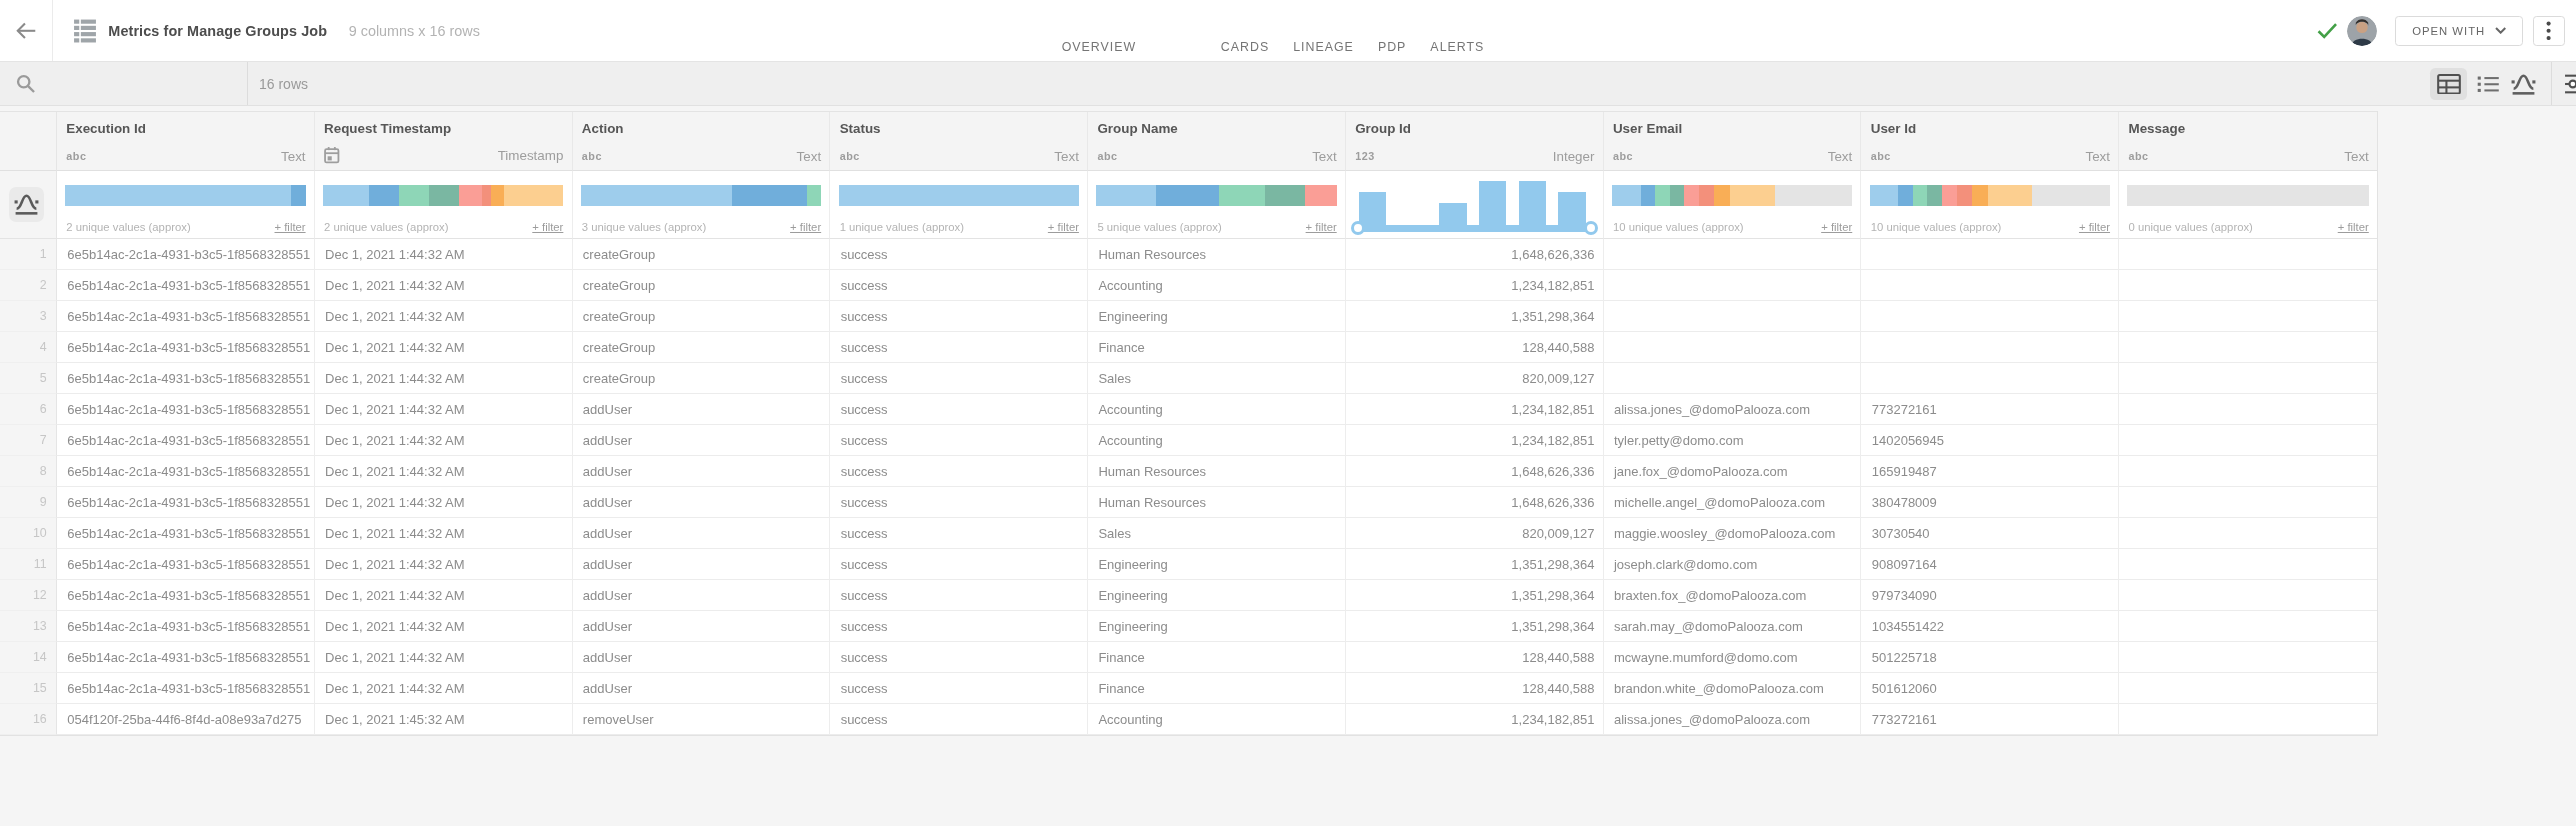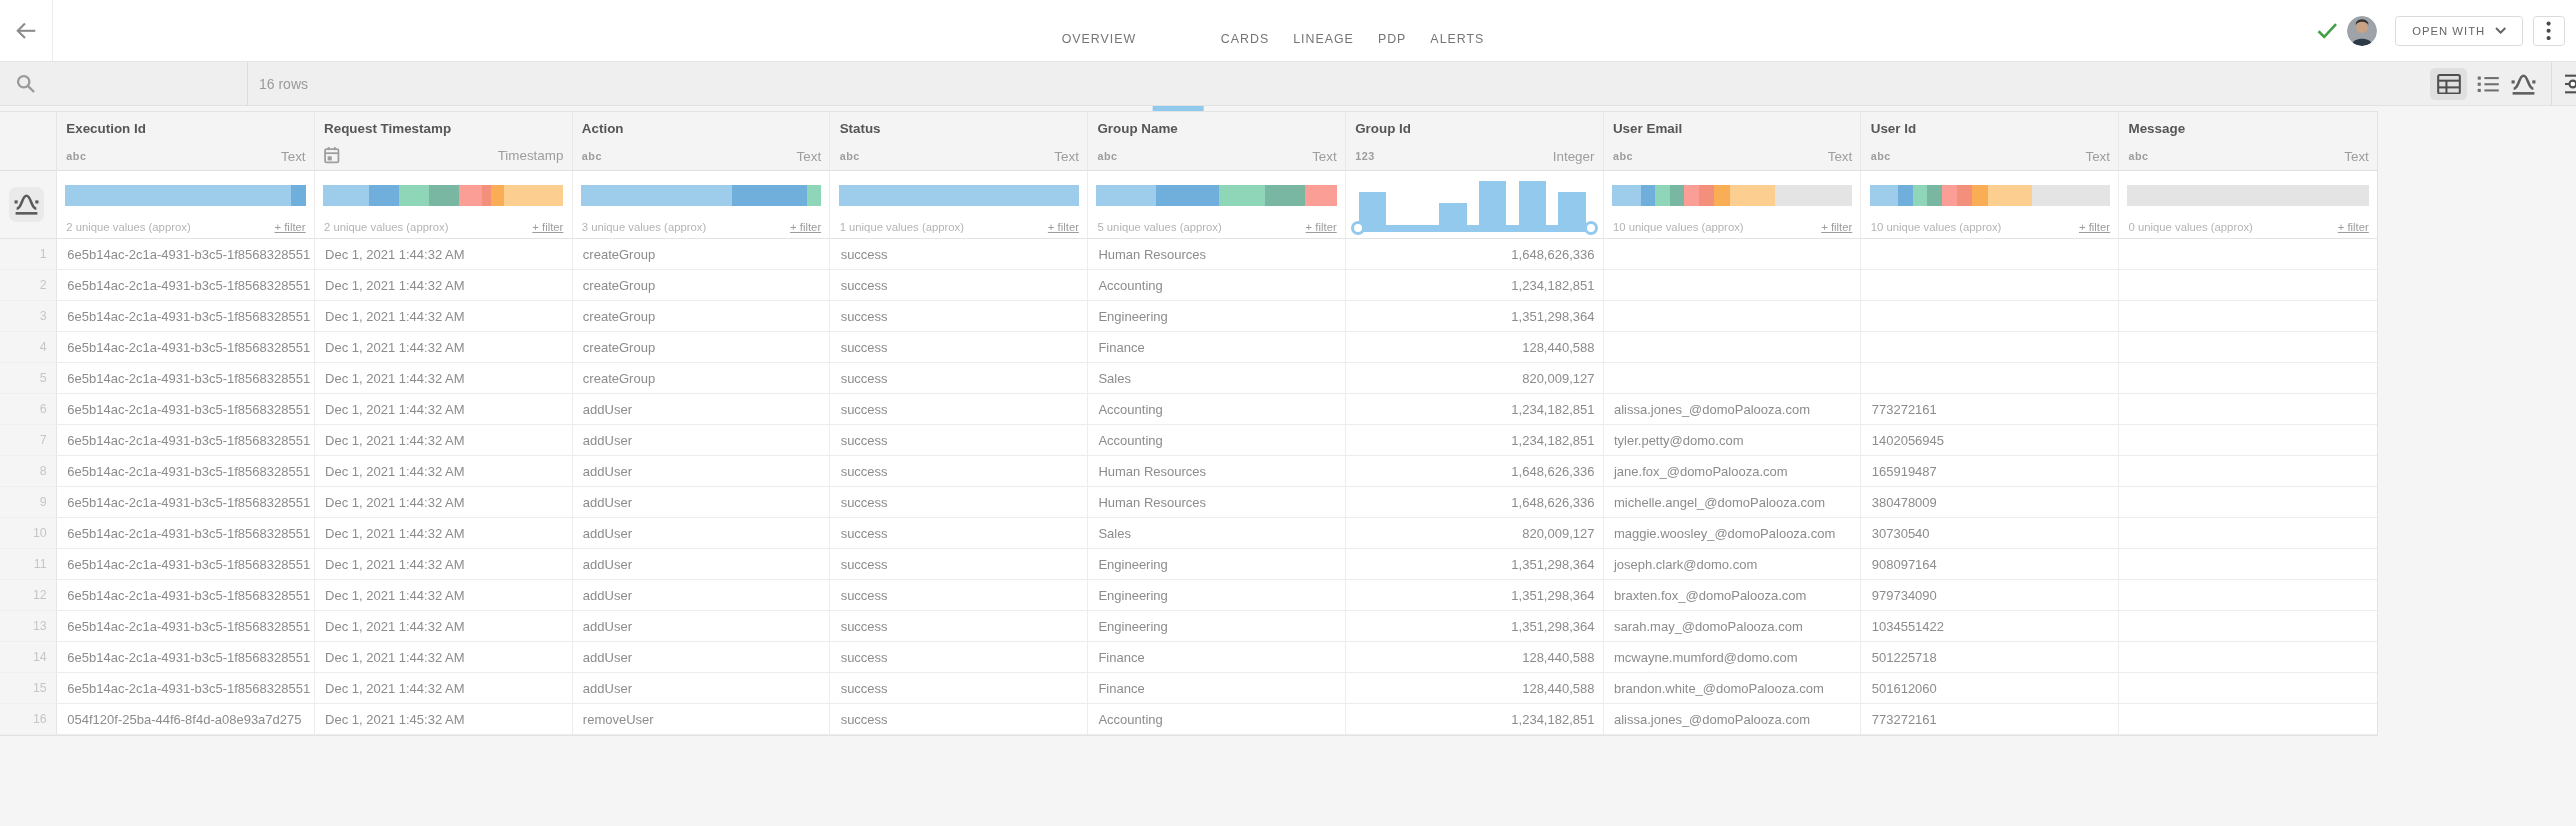--- a/index.html
+++ b/index.html
@@ -19,21 +19,21 @@
 
   
   .top-bar{position:absolute;left:0;top:0;width:2633px;height:61px;background:#FFFFFF;}
   .back-btn{position:absolute;left:14.4px;top:20.6px;width:24px;height:19.6px;cursor:pointer;}
   .top-divider{position:absolute;left:52px;top:0;width:1px;height:61px;background:#EBEBEB;}
   .title-group{position:absolute;left:73px;top:0;height:61px;display:flex;align-items:center;}
   .dataset-icon{margin-right:11.3px;}
   .page-title{font-size:14.4px;font-weight:700;color:#4D4D4D;letter-spacing:0.1px;}
   .page-subtitle{font-size:14.4px;color:#B3B3B3;margin-left:21.6px;font-weight:400;}
 
-  .tab-bar{position:absolute;left:1273px;top:8px;height:43px;transform:translateX(-50%);display:flex;gap:24px;}
+  .tab-bar{position:absolute;left:1273px;top:16px;height:43px;transform:translateX(-50%);display:flex;gap:24px;}
   .tab{position:relative;height:61px;display:flex;align-items:center;font-size:12.4px;letter-spacing:1px;color:#757575;cursor:pointer;}
   .tab.active{color:#2E2E2E;font-weight:700;margin-top:42px;}
   .tab .tab-underline{position:absolute;left:-7.2px;right:-7.2px;bottom:0;height:4.6px;background:var(--c-underline);}
 
   .check-wrap{position:absolute;left:2317px;top:21.6px;}
   .avatar{position:absolute;left:2347px;top:15.5px;width:30px;height:30px;border-radius:50%;overflow:hidden;cursor:pointer;}
   .open-with-btn{position:absolute;left:2395px;top:15.5px;width:128px;height:30px;background:#fff;border:1px solid #DBDBDB;border-radius:3.6px;display:flex;align-items:center;justify-content:center;gap:9.3px;cursor:pointer;}
   .open-with-label{font-size:11.3px;letter-spacing:1px;color:#666;font-weight:400;}
   .kebab-btn{position:absolute;left:2533px;top:15.5px;width:32px;height:30px;background:#fff;border:1px solid #DBDBDB;border-radius:3.6px;display:flex;align-items:center;justify-content:center;cursor:pointer;}
 
@@ -91,20 +91,36 @@
 
 <div class="top-bar">
   <div class="back-btn">
     <svg width="24" height="19.6" viewBox="0 0 46 38" fill="none" stroke="#8A8A8A" stroke-width="4">
       <line x1="7" y1="19" x2="41" y2="19"></line>
         <polyline points="21,5 7,19 21,33"></polyline>
     </svg>
   </div>
   <div class="top-divider"></div>
 
+  <div class="title-group">
+    <span class="dataset-icon">
+      <svg width="24" height="25" viewBox="0 0 46 48" fill="#9FA5A9">
+        <rect x="2" y="3" width="10" height="8"></rect>
+          <rect x="15" y="3" width="29" height="8"></rect>
+        <rect x="2" y="15" width="10" height="8"></rect>
+          <rect x="15" y="15" width="29" height="8"></rect>
+        <rect x="2" y="27" width="10" height="8"></rect>
+          <rect x="15" y="27" width="29" height="8"></rect>
+        <rect x="2" y="39" width="10" height="8"></rect>
+          <rect x="15" y="39" width="29" height="8"></rect>
+      </svg>
+    </span>
+    <span class="page-title">Metrics for Manage Groups Job</span>
+    <span class="page-subtitle">9 columns x 16 rows</span>
+  </div>
 
   <nav class="tab-bar">
       <div class="tab">OVERVIEW</div>
       <div class="tab active">DATA<div class="tab-underline"></div></div>
       <div class="tab">CARDS</div>
       <div class="tab">LINEAGE</div>
       <div class="tab">PDP</div>
       <div class="tab">ALERTS</div>
     </nav>
 

